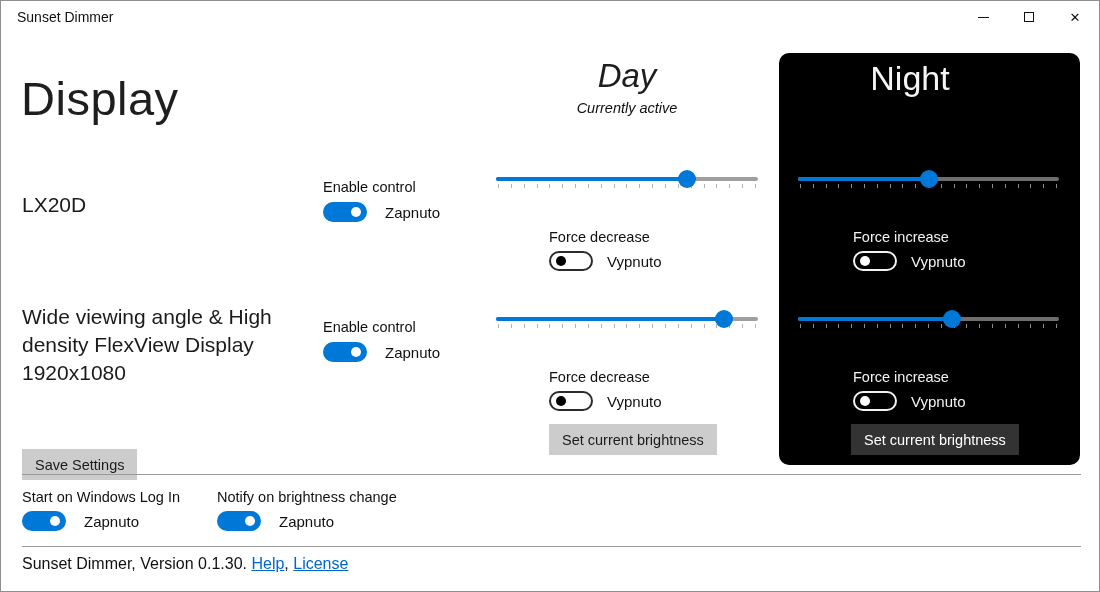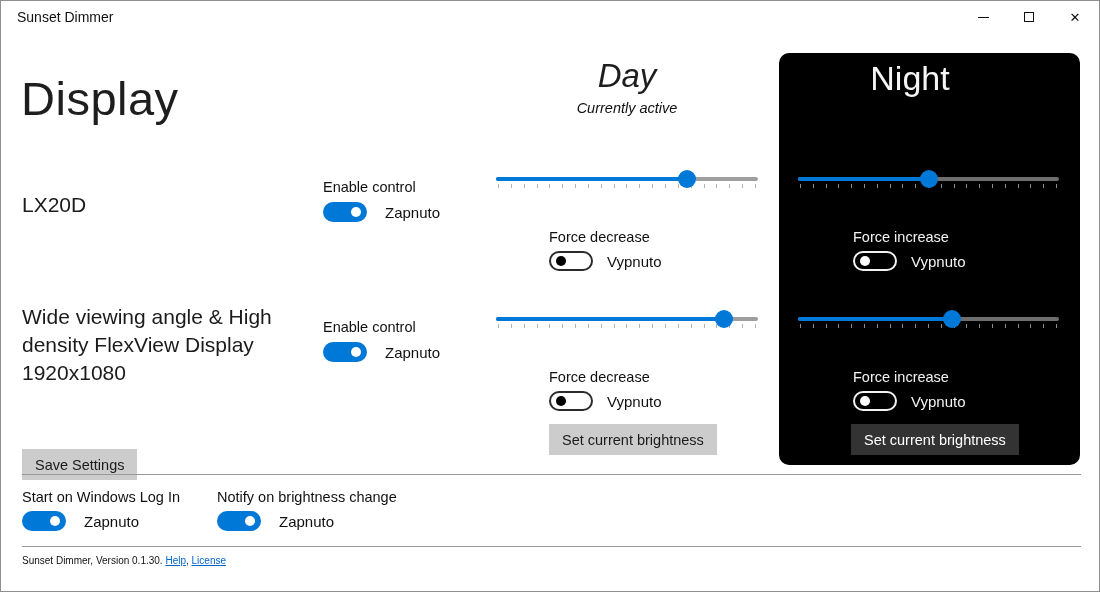--- a/index.html
+++ b/index.html
@@ -54,21 +54,21 @@
   .slider .thumb { position:absolute; top:1px; left:var(--pct,50%); margin-left:-9px; width:18px; height:18px; border-radius:50%; background:#0078d7; }
   .slider.dark .track { background:#6e6e6e; }
   .slider.dark .ticks i { background:#8c8c8c; }
 
   
   .btn { position:absolute; height:31px; padding:0 13px; border:none; background:#cccccc; color:#1b1b1b; font-family:"Liberation Sans", sans-serif; font-size:14.5px; cursor:pointer; }
   .btn.dark { background:#333333; color:#ffffff; }
 
   
   .hr { position:absolute; left:21px; width:1059px; height:1px; background:#9a9a9a; }
-  .footer { position:absolute; left:21px; top:554px; font-size:10px; color:#111; }
+  .footer { position:absolute; left:21px; top:554px; font-size:16px; color:#111; }
   .footer a { color:#0066cc; text-decoration:underline; cursor:pointer; }
 </style>
 </head>
 <body>
 
 <div class="window">
 
   <span class="titlebar-title">Sunset Dimmer</span>
   <div class="win-controls">
     <button class="winbtn">

